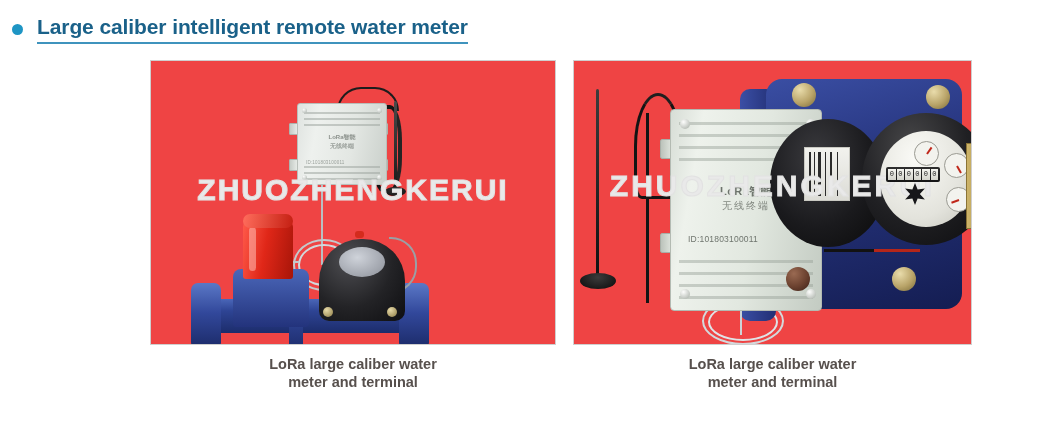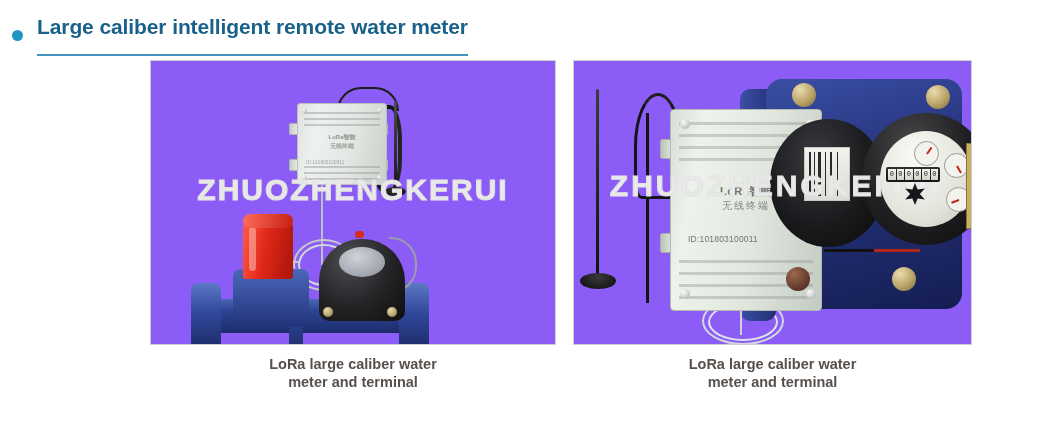--- a/index.html
+++ b/index.html
@@ -34,37 +34,37 @@
     flex: 0 0 auto;
   }
   .heading-title {
     font-size: 21px;
     font-weight: bold;
     color: #1a6189;
     letter-spacing: -0.1px;
     white-space: nowrap;
     line-height: 26px;
     border-bottom: 2px solid #3f93bd;
-    padding-bottom: 14px;
+    padding-bottom: 2px;
   }
 
   
   .panels {
     position: absolute;
     left: 0;
     top: 0;
     width: 1058px;
     height: 424px;
   }
   .panel {
     position: absolute;
     top: 60px;
     height: 285px;
     border: 1px solid #cfcfcf;
-    background: #8b5cf6;
+    background: #ef4444;
     box-sizing: border-box;
     overflow: hidden;
     padding-left: 6px;
   }
   .panel-left  { left: 150px; width: 406px; }
   .panel-right { left: 573px; width: 399px; }
 
   .photo {
     position: absolute;
     inset: 0;

